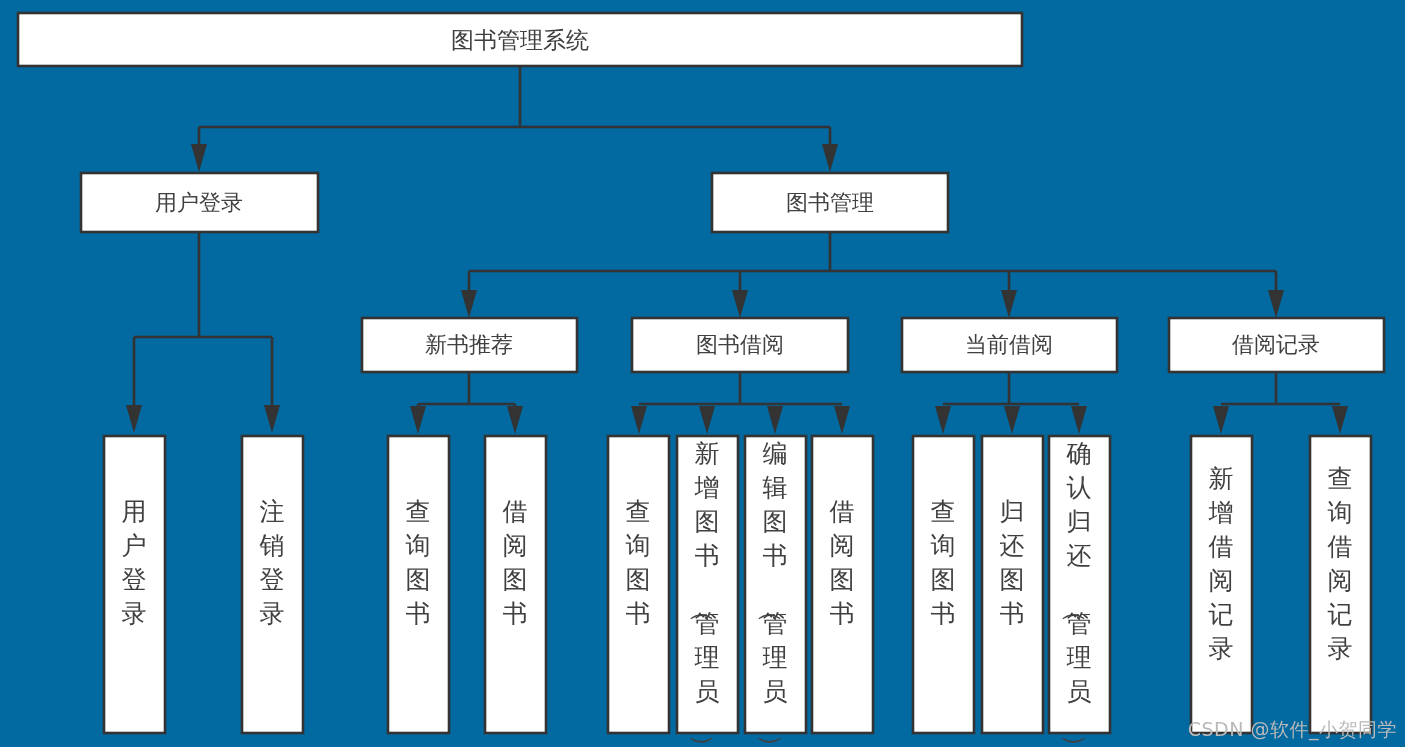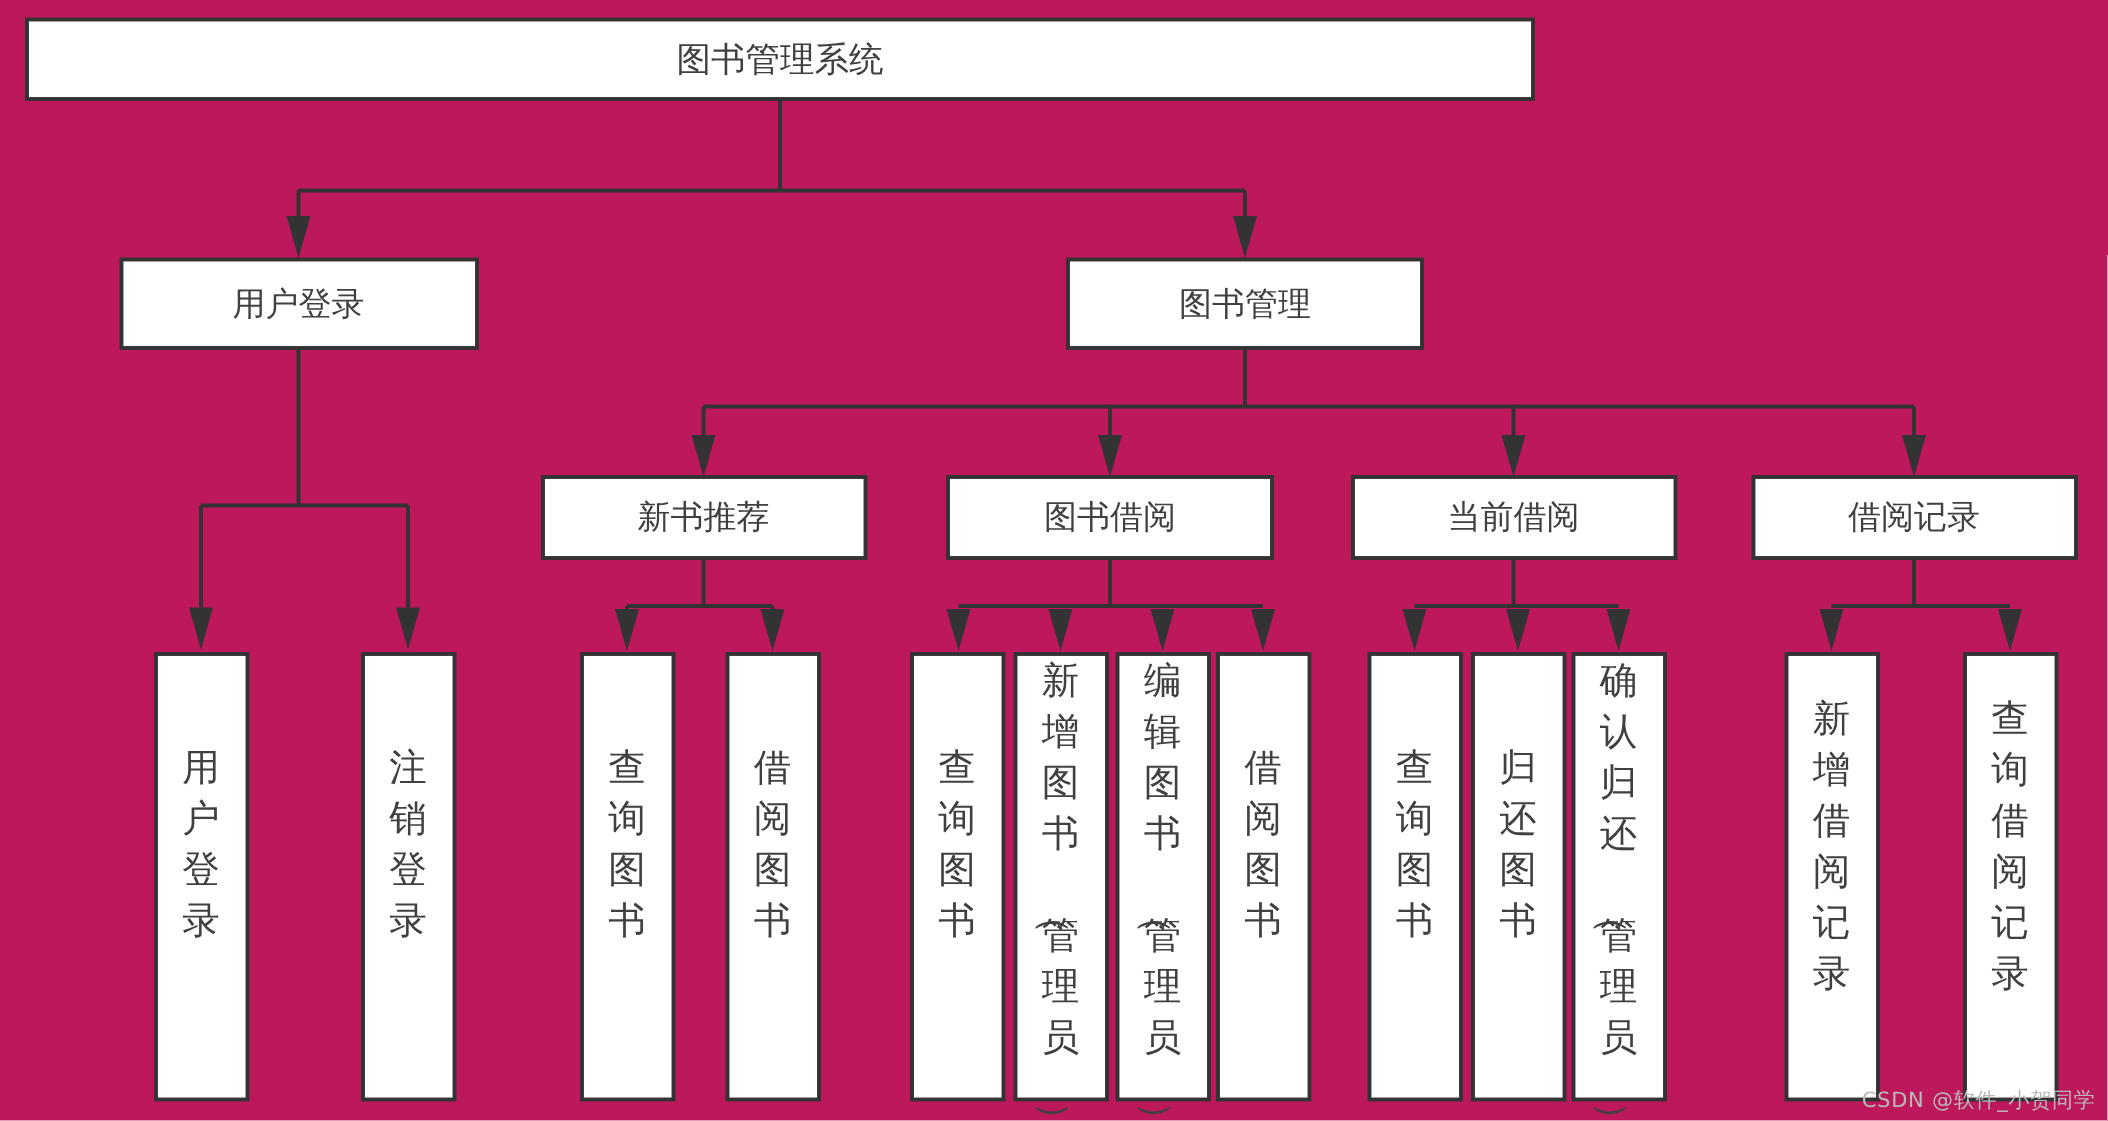--- a/index.html
+++ b/index.html
@@ -8,21 +8,21 @@
     padding: 0;
     background: #ffffff;
   }
   body {
     font-family: "DejaVu Sans", "Liberation Sans", sans-serif;
   }
   #diagram-root {
     position: relative;
     width: 1405px;
     height: 747px;
-    background: #be185d;
+    background: #0369a1;
     overflow: hidden;
   }
   svg.diagram-canvas {
     position: absolute;
     left: 0;
     top: 0;
     width: 1405px;
     height: 747px;
     display: block;
   }
@@ -55,21 +55,21 @@
   }
   .arrow-head {
     fill: #333333;
     stroke: none;
   }
   .watermark {
     position: absolute;
     right: 8px;
     bottom: 4px;
     font-family: "DejaVu Sans", "Liberation Sans", sans-serif;
-    font-size: 14px;
+    font-size: 19px;
     color: #b9b9b9;
     letter-spacing: 0.5px;
     white-space: nowrap;
     user-select: none;
   }
 </style>
 </head>
 <body>
 
 <div id="diagram-root">

